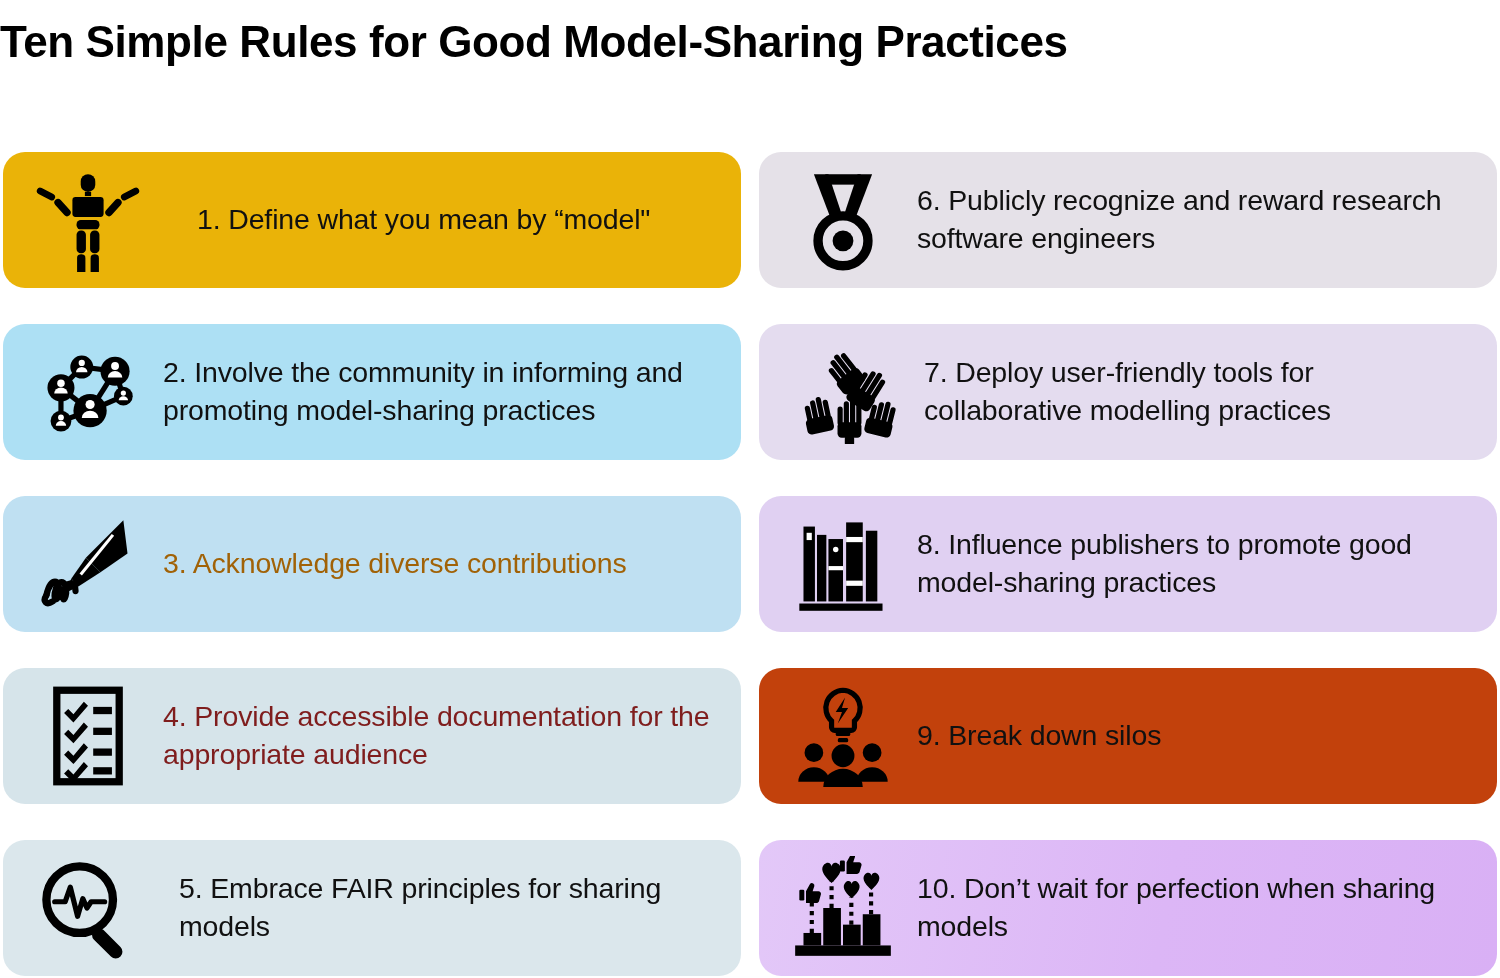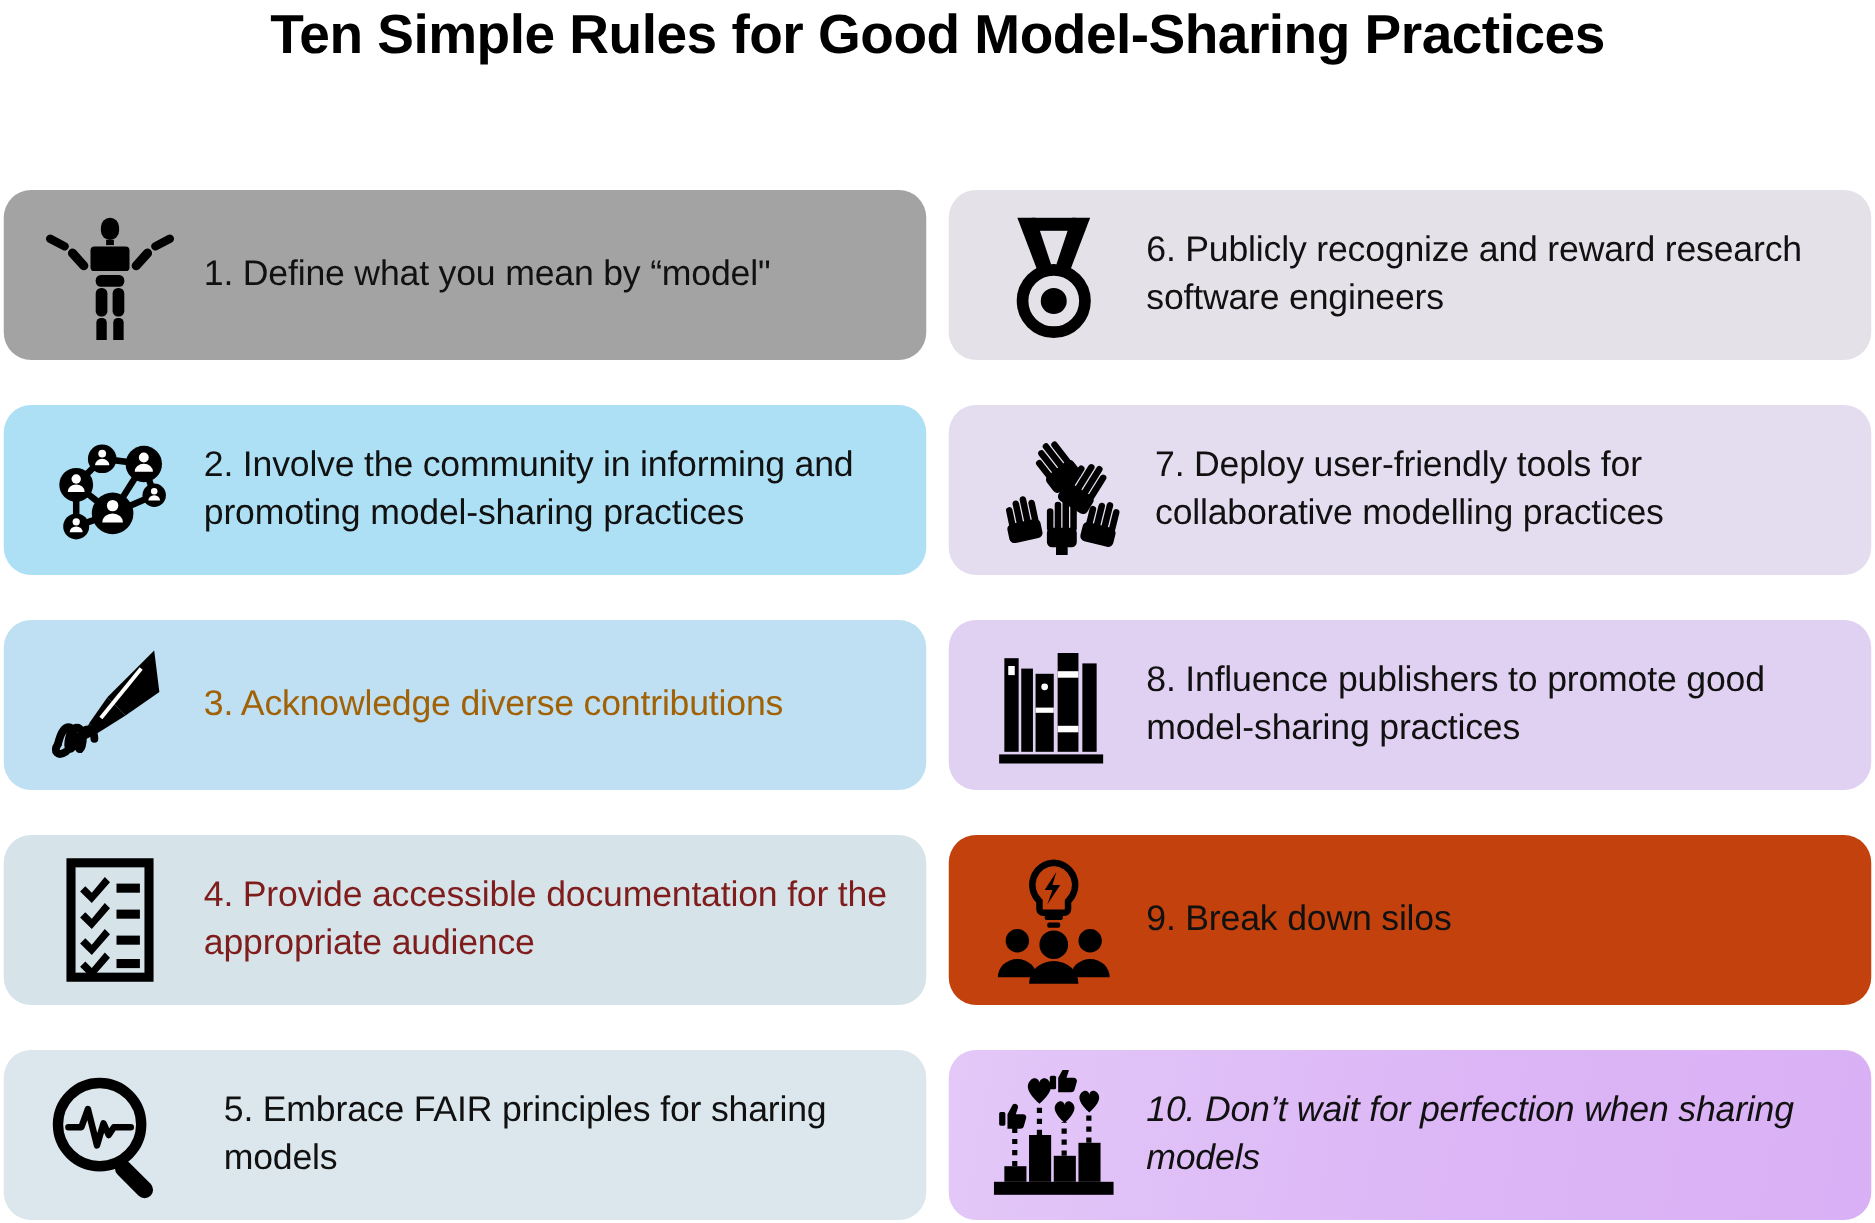--- a/index.html
+++ b/index.html
@@ -22,22 +22,21 @@
 
   
   .title-block {
     position: absolute;
     left: 0;
     top: 0;
     width: 1500px;
     height: 140px;
     display: flex;
     align-items: flex-start;
-    justify-content: center;
-    padding-top: 2px;
+    padding-top: 16px;
   }
 
   .title-text {
     font-size: 44px;
     font-weight: 700;
     letter-spacing: -0.4px;
     line-height: 1.17;
     color: #000000;
     text-align: center;
     max-width: 1100px;
@@ -104,21 +103,21 @@
 <body>
 
 <div id="root" style="background: rgb(255, 255, 255);">
 
   <div class="title-block">
     <h1 class="title-text">Ten Simple Rules for Good Model-Sharing Practices</h1>
   </div>
 
   <div class="cards-grid">
 
-    <div class="card left" style="background-color: #a3a3a3;">
+    <div class="card left" style="background-color: #eab308; gap: 34px;">
       <div class="card-icon">
         <svg viewBox="0 0 100 100" xmlns="http://www.w3.org/2000/svg" fill="#000">
 
           <rect x="43" y="6" width="14" height="17" rx="7"></rect>
 
           <rect x="47" y="23" width="6" height="4"></rect>
 
           <path d="M38 28 h24 a3 3 0 0 1 3 3 v13 a3 3 0 0 1 -3 3 h-24 a3 3 0 0 1 -3 -3 v-13 a3 3 0 0 1 3 -3 z"></path>
 
           <rect x="39" y="50" width="22" height="9" rx="4"></rect>
@@ -407,17 +406,17 @@
 
           <g transform="translate(49,22) scale(0.85)">
             <path d="M11 22 C 2 14, 0 8, 4 4 C 7.5 0.5, 11 3.5, 11 6 C 11 3.5, 14.5 0.5, 18 4 C 22 8, 20 14, 11 22 z"></path>
           </g>
 
           <g transform="translate(68,14) scale(0.85)">
             <path d="M11 22 C 2 14, 0 8, 4 4 C 7.5 0.5, 11 3.5, 11 6 C 11 3.5, 14.5 0.5, 18 4 C 22 8, 20 14, 11 22 z"></path>
           </g>
         </svg>
       </div>
-      <div class="card-label" style="color: rgb(17, 17, 17); font-style: italic;">10. Don’t wait for perfection when sharing models</div>
+      <div class="card-label" style="color: rgb(17, 17, 17);">10. Don’t wait for perfection when sharing models</div>
     </div>
 
   </div>
 </div>
 
 </body></html>

